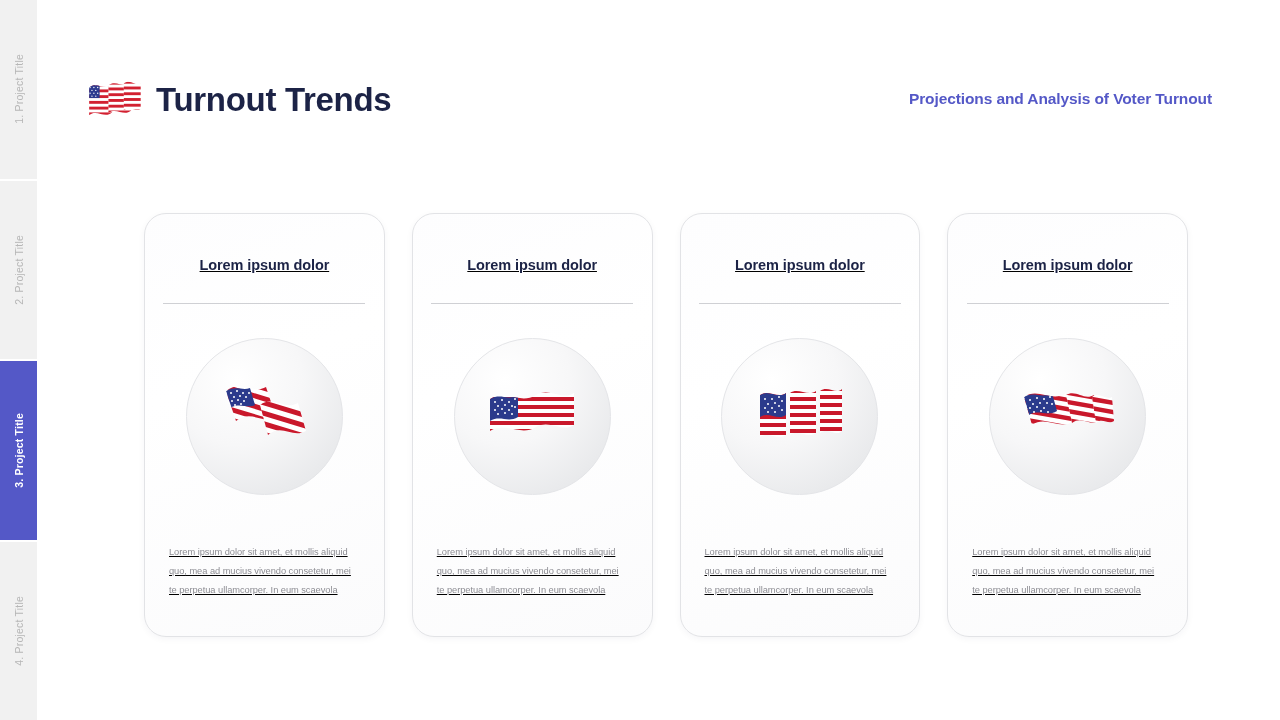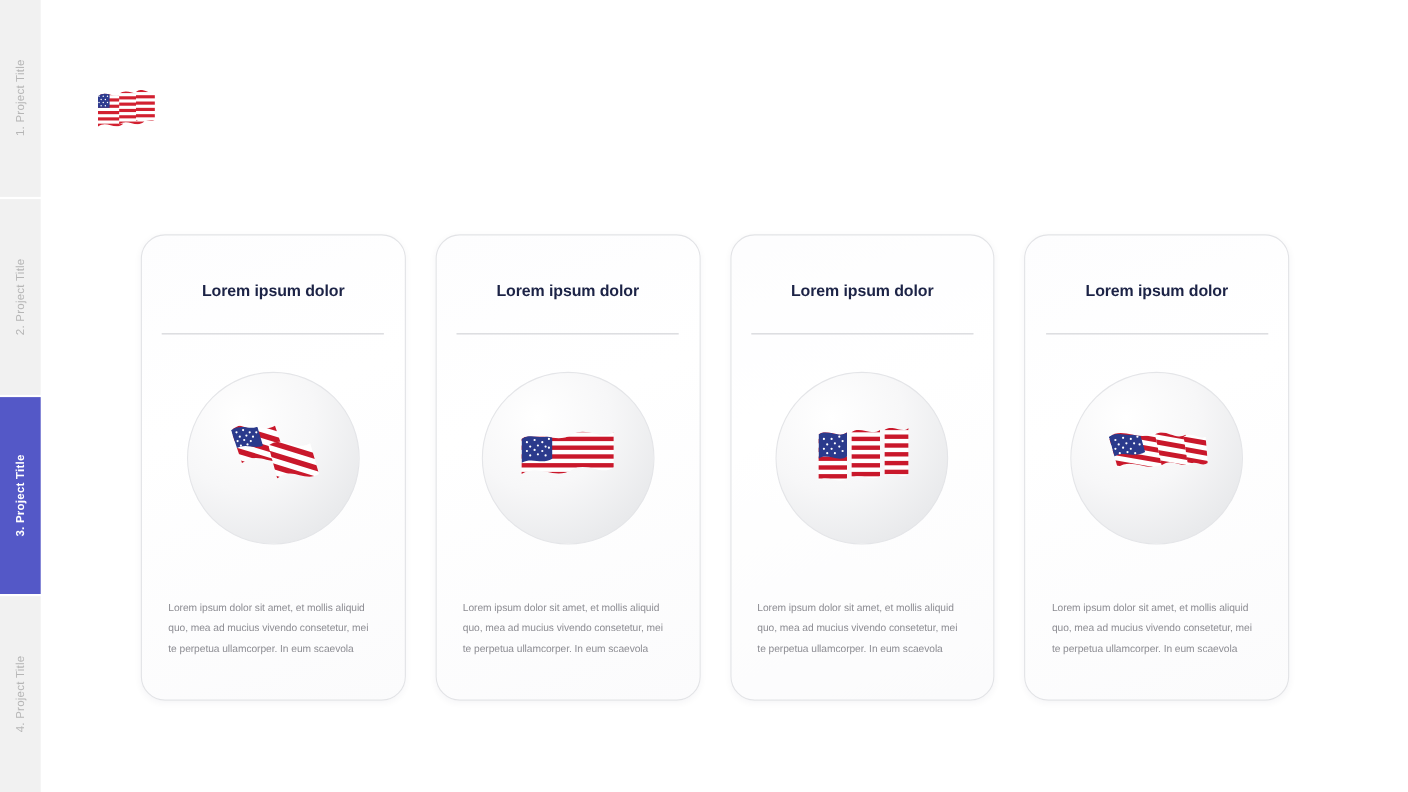--- a/index.html
+++ b/index.html
@@ -51,23 +51,23 @@
     letter-spacing: -0.3px; line-height: 1;
   }
   .subtitle {
     position: absolute; right: 68px; top: 90px;
     font-size: 15.5px; font-weight: 700; color: #5458c7;
     letter-spacing: -0.1px;
   }
 
   
   .cards {
-    position: absolute; left: 128px; top: 213px;
+    position: absolute; left: 144px; top: 213px;
     width: 1044px; height: 424px;
-    display: flex; gap: 27px;
+    display: flex; gap: 27px; text-decoration: underline;
   }
   .card {
     flex: 1 1 0;
     border: 1px solid #e2e3e6;
     border-radius: 22px;
     background: linear-gradient(160deg, #fdfdfe 0%, #ffffff 38%, #fbfbfc 100%);
     box-shadow: 0 2px 7px rgba(30,30,60,0.045);
     display: flex; flex-direction: column; align-items: center;
     padding: 30px 18px 20px 18px;
     position: relative;
@@ -176,21 +176,23 @@
           <g fill="#d22030">
             <rect x="0" y="5" width="60" height="3"></rect>
               <rect x="0" y="11" width="60" height="3"></rect>
             <rect x="0" y="17" width="60" height="3"></rect>
               <rect x="0" y="23" width="60" height="3"></rect>
             <rect x="0" y="29" width="60" height="3"></rect>
               <rect x="0" y="35" width="60" height="3"></rect>
           </g>
         </g>
       </svg>
+      <h1 class="page-title">Turnout Trends</h1>
     </div>
+    <div class="subtitle">Projections and Analysis of Voter Turnout</div>
   </header>
 
   <section class="cards">
 
     <article class="card">
       <div class="card-title">Lorem ipsum dolor</div>
       <div class="card-divider"></div>
       <div class="icon-circle">
         <svg width="112" height="112" viewBox="0 0 112 112">
           <defs>

